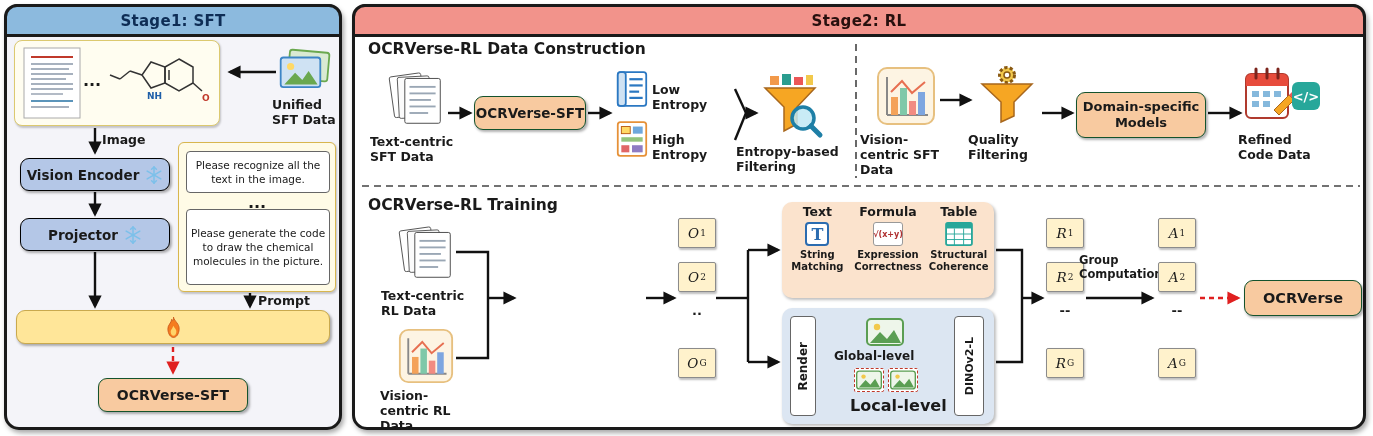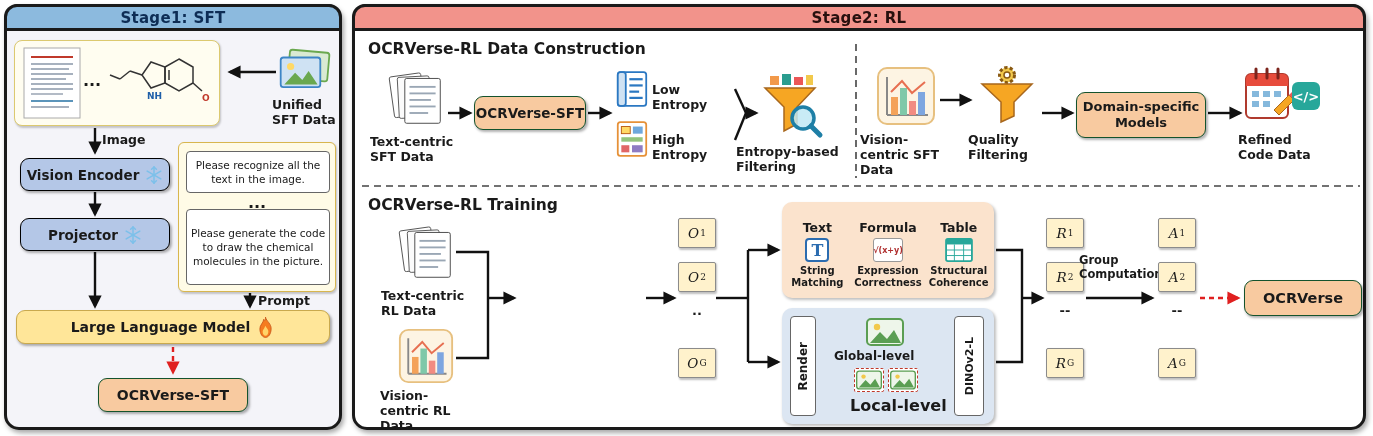--- a/index.html
+++ b/index.html
@@ -1,40 +1,40 @@
 <!DOCTYPE html>
 <html style="--stage1-header: #8cbade; --stage1-header-text: #0e2d55; --stage2-header: #f2938b; --stage2-header-text: #28100e; --left-panel-bg: #f4f4f9; --blue-box: #b4c7e7; --yellow-box: #ffe699; --orange-box: #f8caa0; --green-box: #a9d18e; --pale-box: #fff2cc; --peach-panel: #fbe3cd; --bluegray-panel: #dce6f2; --prompt-bg: #fffbe6; --collage-bg: #fffdf0; --arrow: #111111; --red-arrow: #e02020;"><head>
 <meta charset="utf-8">
 <style>
   *{box-sizing:border-box;}
   html,body{margin:0;padding:0;background:#ffffff;}
   #canvas{position:relative;width:1373px;height:436px;background:#fff;
           font-family:"DejaVu Sans","Liberation Sans",sans-serif;color:#1a1a1a;overflow:hidden;}
   .panel{position:absolute;border:3px solid #1a1a1a;border-radius:15px;box-shadow:2px 3px 5px rgba(0,0,0,.35);}
-  .panel-header{position:absolute;height:27px;border:3px solid #1a1a1a;border-radius:13px 13px 0 0;
+  .panel-header{position:absolute;height:33px;border:3px solid #1a1a1a;border-radius:13px 13px 0 0;
                 display:flex;align-items:center;justify-content:center;font-weight:bold;font-size:15px;letter-spacing:.3px;}
   .hdr-blue{background:var(--stage1-header);color:var(--stage1-header-text);}
   .hdr-red{background:var(--stage2-header);color:var(--stage2-header-text);}
   .box{position:absolute;display:flex;align-items:center;justify-content:center;gap:6px;font-weight:bold;
        font-size:13.5px;border-radius:9px;box-shadow:1.5px 2px 2.5px rgba(0,0,0,.3);text-align:center;}
   .c-blue{background:var(--blue-box);border:1px solid #000000;}
   .c-yellow{background:var(--yellow-box);border:1px solid #c9a94e;}
   .c-orange{background:var(--orange-box);border:1px solid #14532d;}
   .c-green{background:var(--green-box);border:1px solid #7aa65a;}
   .lbl{position:absolute;text-align:left;font-weight:bold;font-size:12.5px;line-height:1.2;}
   .sec-title{position:absolute;font-weight:bold;font-size:15.5px;}
   .icon{position:absolute;overflow:visible;}
   .mbox{position:absolute;width:38px;height:30px;display:flex;align-items:center;justify-content:center;
         background:var(--pale-box);border:1px solid #8b8b8b;border-radius:2px;box-shadow:1px 1.5px 2px rgba(0,0,0,.25);
         font-family:"DejaVu Serif","Liberation Serif",serif;font-style:italic;font-size:13.5px;}
   .mbox sub{font-size:9px;font-style:normal;margin-left:1px;}
   .dots{position:absolute;font-weight:bold;font-size:13px;text-align:center;}
   .group-panel{position:absolute;border-radius:10px;box-shadow:1.5px 2px 3px rgba(0,0,0,.25);}
   .reward-cols{display:flex;height:100%;}
-  .rcol{flex:1;display:flex;flex-direction:column;align-items:center;padding-top:18px;gap:3px;}
+  .rcol{flex:1;display:flex;flex-direction:column;align-items:center;padding-top:2px;gap:3px;}
   .rtitle{font-weight:bold;font-size:12.5px;}
   .rsub{font-weight:bold;font-size:10px;text-align:center;line-height:1.15;}
   .ticon{width:24px;height:24px;background:#fff;border:2px solid #2b6cb0;border-radius:4px;display:flex;align-items:center;justify-content:center;
          font-family:"DejaVu Serif","Liberation Serif",serif;font-weight:bold;font-size:16px;color:#2b6cb0;}
   .ficon{width:30px;height:24px;background:#fff;border:1.5px solid #999;border-radius:3px;display:flex;align-items:center;justify-content:center;
          font-size:8px;color:#b03030;font-weight:bold;}
   .vbox{position:absolute;background:#fff;border:1px solid #666;border-radius:4px;display:flex;align-items:center;justify-content:center;}
   .vtext{writing-mode:vertical-rl;transform:rotate(180deg);font-weight:bold;font-size:12px;}
   .localthumb{position:absolute;border:1px dashed #c0392b;padding:1px;background:#fff;border-radius:2px;line-height:0;}
   svg.wires{position:absolute;left:0;top:0;pointer-events:none;}
@@ -272,21 +272,20 @@
   </div>
 
   <div class="prompt-panel" style="left:178px;top:142px;width:158px;height:150px">
     <div class="prompt-inner" style="left:7px;top:8px;width:144px;height:42px">Please recognize all the text in the image.</div>
     <div style="position:absolute;left:0;right:0;top:50px;text-align:center;font-weight:bold">...</div>
     <div class="prompt-inner" style="left:7px;top:66px;width:144px;height:76px">Please generate the code to draw the chemical molecules in the picture.</div>
   </div>
   <div class="lbl" style="left:258px;top:293px;width:56px;text-align:left">Prompt</div>
 
   <div class="box c-yellow" style="left:16px;top:310px;width:314px;height:34px;font-size:14px">
-    <span>Large Language Model</span>
     <svg width="19" height="23">
         <use href="#sym-flame"></use>
       </svg>
   </div>
   <div class="box c-orange" style="left:98px;top:378px;width:150px;height:34px;font-size:14px">
     <span>OCRVerse-SFT</span>
   </div>
 
   <div class="sec-title" style="left:368px;top:40px">OCRVerse-RL Data Construction</div>
 

